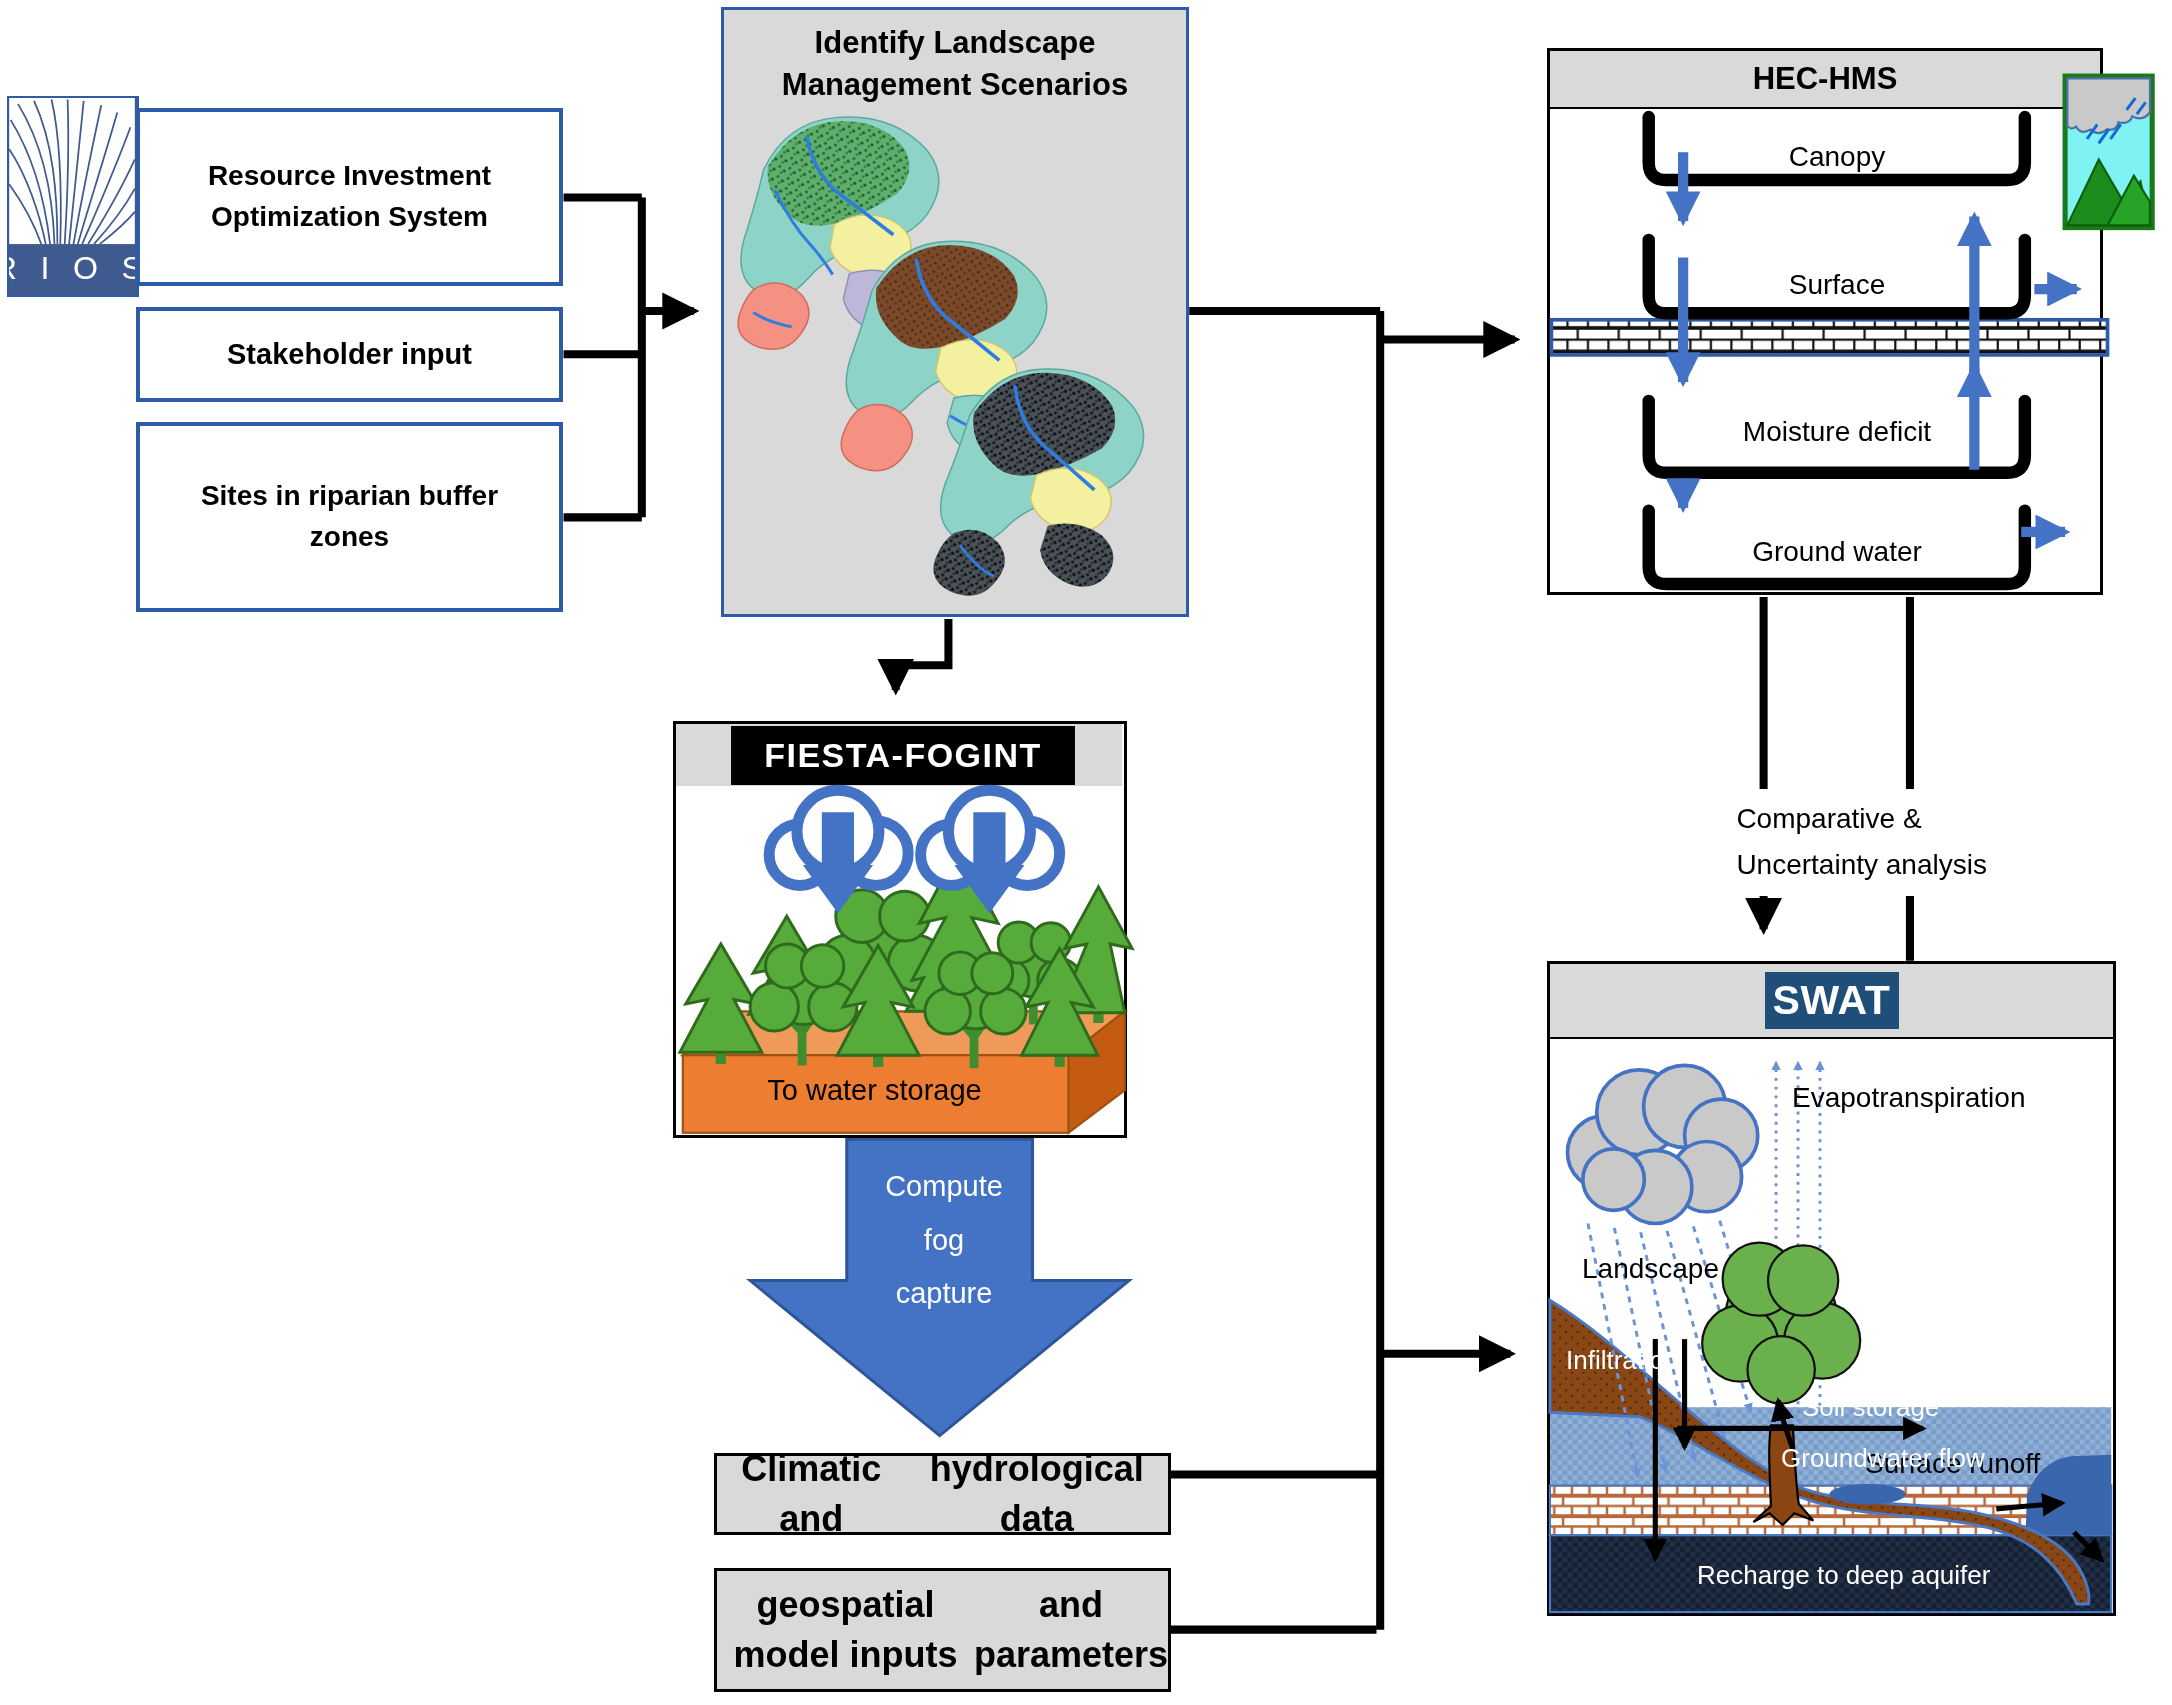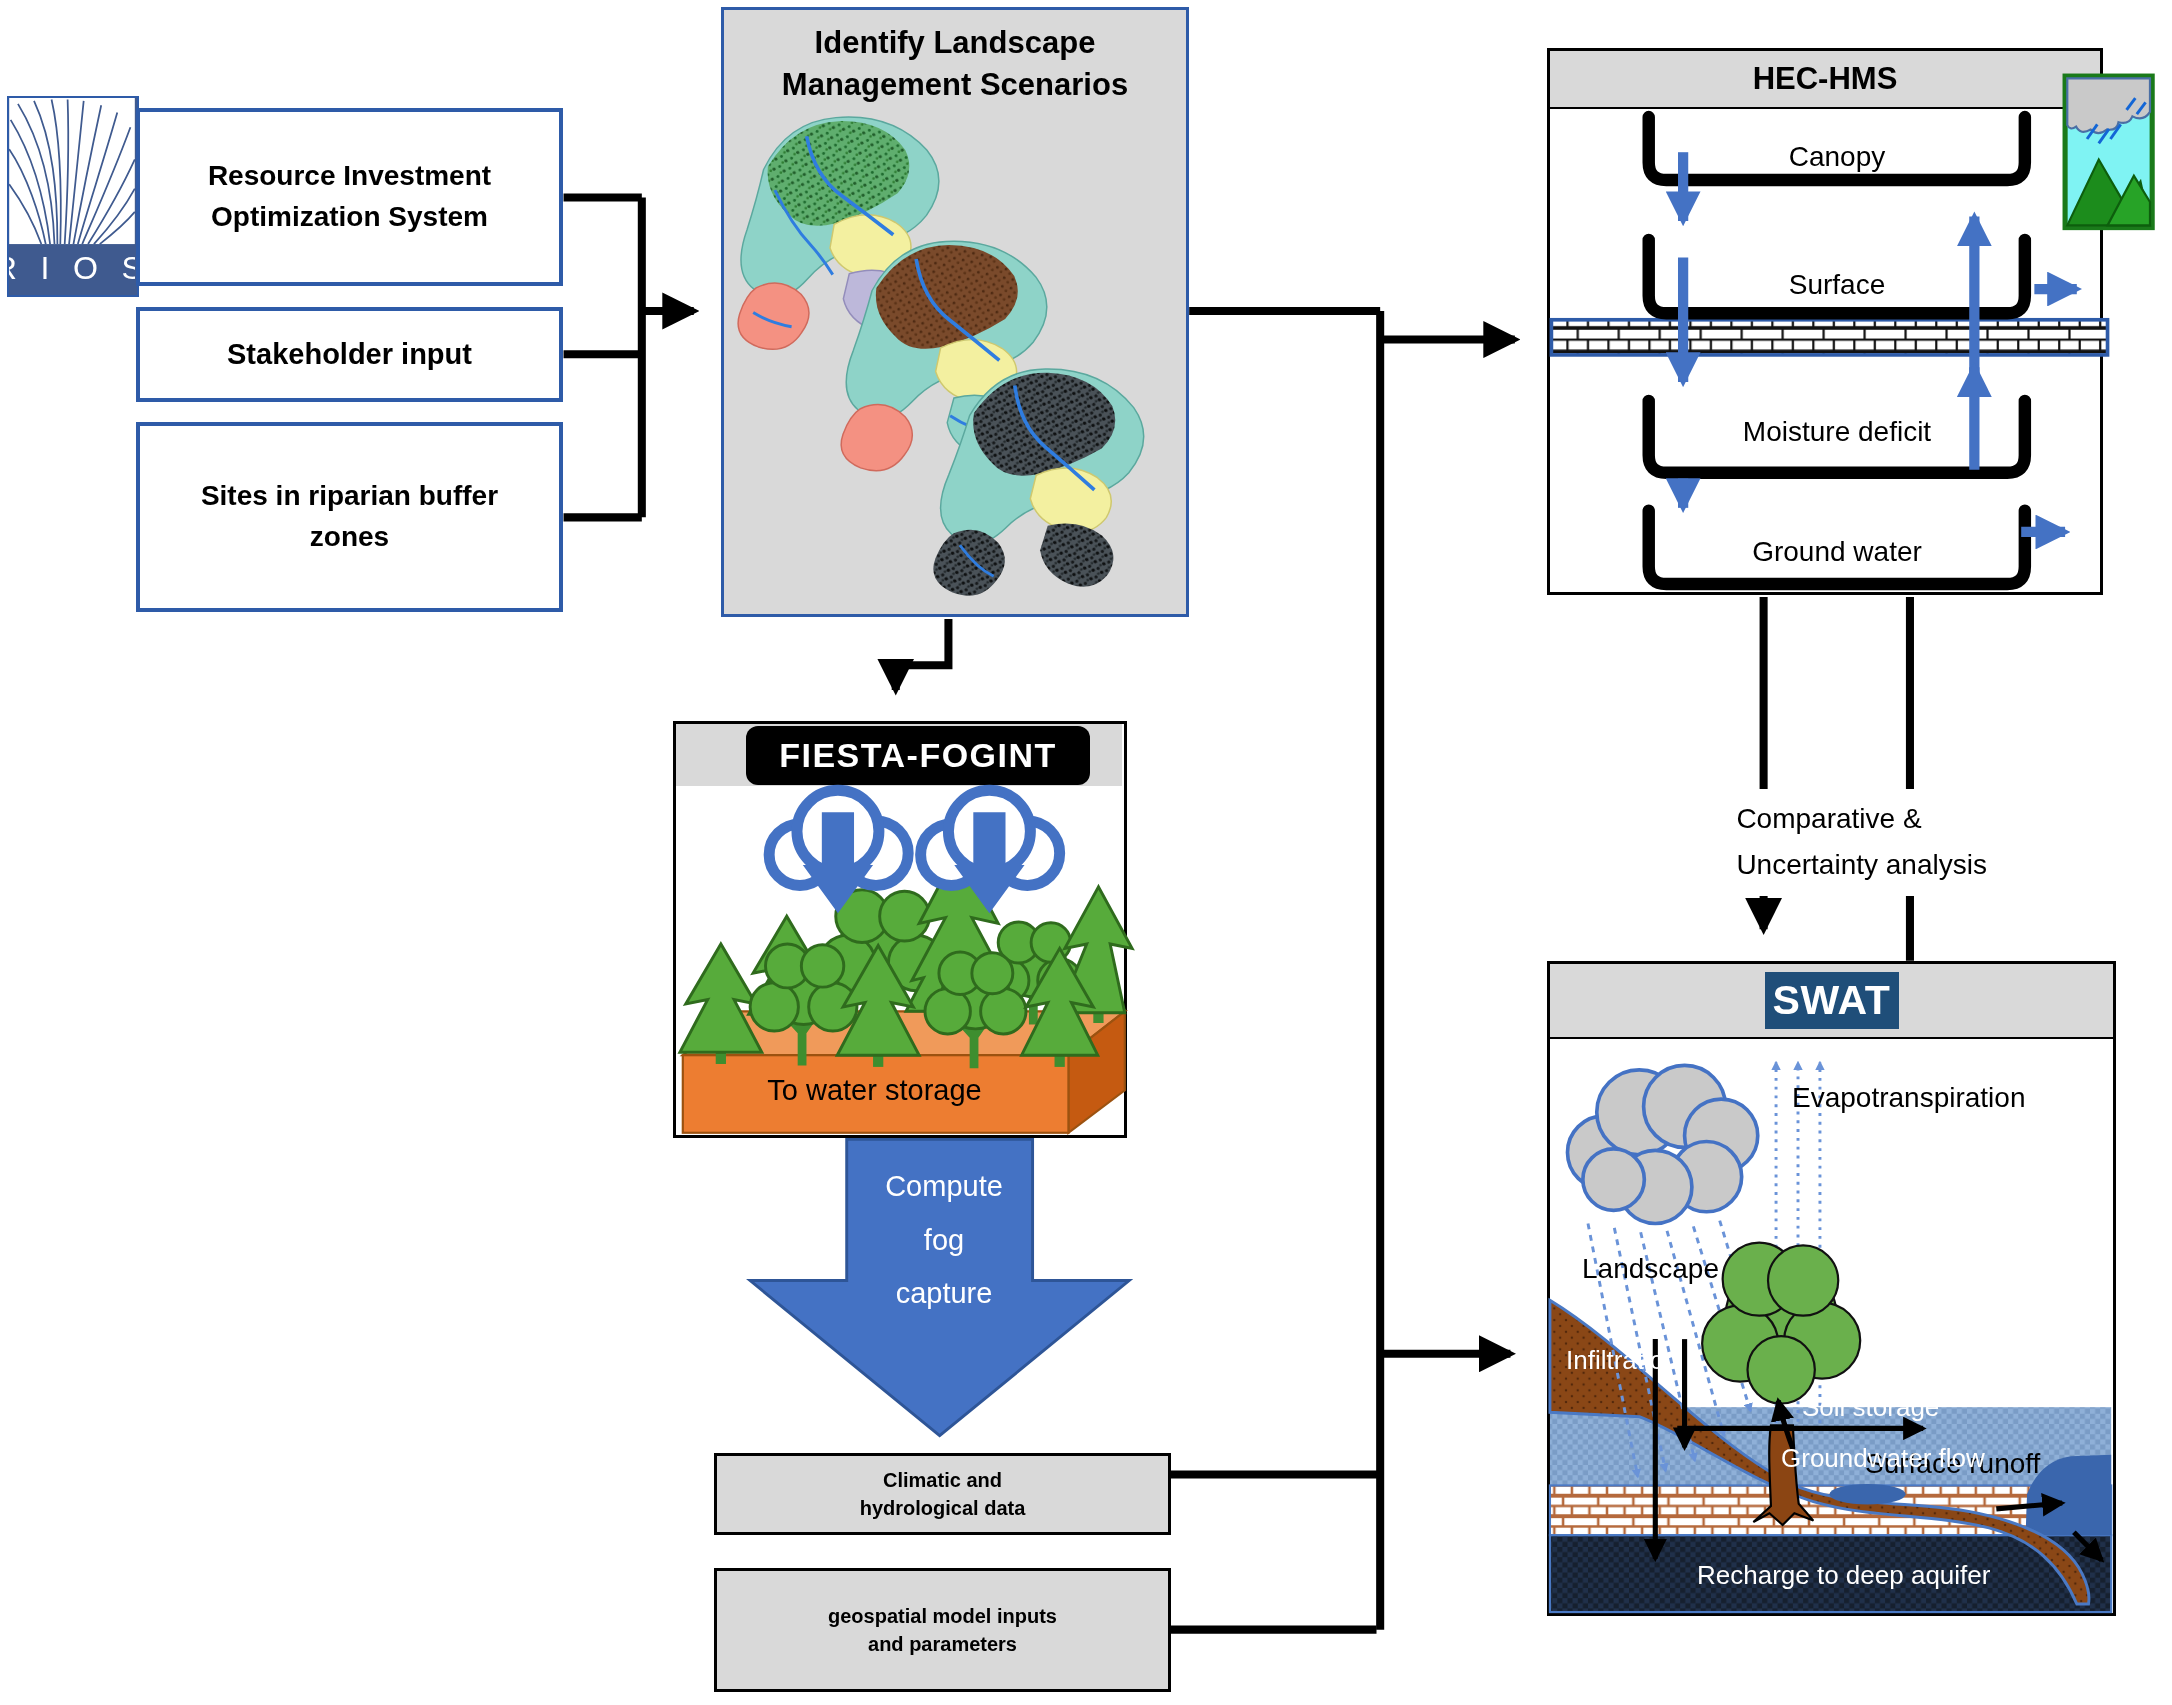--- a/index.html
+++ b/index.html
@@ -2,23 +2,23 @@
 <html style="font-size:11.7px"><head>
 <meta charset="utf-8">
 <style>
   html,body{margin:0;padding:0;background:#ffffff;}
   .canvas{position:relative;width:2172px;height:1705px;background:#ffffff;
           font-family:"Liberation Sans",sans-serif;overflow:hidden;}
   .abs{position:absolute;box-sizing:border-box;}
   .blue-box{background:#ffffff;border:4.4px solid #2E5BA8;display:flex;flex-direction:column;
             align-items:center;justify-content:center;text-align:center;
             font-weight:bold;color:#000;font-size:28px;line-height:1.45;}
-  .gray-box{background:#D9D9D9;border:3.7px solid #000;display:flex;flex-direction:column;
+  .gray-box{background:#D9D9D9;border:3.7px solid #000;display:flex;flex-direction:row;
             align-items:center;justify-content:center;text-align:center;
-            font-weight:bold;color:#000;font-size:20px;line-height:1.4;}
+            font-weight:bold;color:#000;font-size:36px;line-height:1.4;}
   .panel{background:#ffffff;border:3.7px solid #000;}
   .panel-gray-head{position:absolute;left:0;top:0;right:0;background:#D9D9D9;
                    border-bottom:2.9px solid #000;display:flex;align-items:center;justify-content:center;}
   .lbl{position:absolute;color:#000;font-size:28px;white-space:nowrap;}
   .lbl-w{position:absolute;color:#ffffff;font-size:26px;white-space:nowrap;}
   .center{display:flex;align-items:center;justify-content:center;text-align:center;}
   svg{display:block;}
   #art{position:absolute;left:0;top:0;pointer-events:none;}
 </style>
 </head>
@@ -58,21 +58,21 @@
   </div>
   <div class="abs blue-box" style="left:136px;top:422px;width:427px;height:190px;">
     <span>Sites in riparian buffer</span>
     <span>zones</span>
   </div>
 
   <div class="abs" style="left:721px;top:7.3px;width:468px;height:610px;background:#D9D9D9;border:3.7px solid #2E5BA8;"></div>
 
   <div class="abs panel" style="left:673px;top:721px;width:454px;height:417px;">
     <div class="abs" style="left:0;top:0;width:446px;height:62px;background:#D9D9D9;"></div>
-    <div class="abs center" style="left:70px;top:1.5px;width:344px;height:59px;background:#000;border-radius:12px;">
+    <div class="abs center" style="left:55px;top:1.5px;width:344px;height:59px;background:#000;border-radius:0;">
       <span style="color:#fff;font-weight:bold;font-size:34px;letter-spacing:1.5px;">FIESTA-FOGINT</span>
     </div>
   </div>
 
   <div class="abs panel" style="left:1547px;top:48px;width:556px;height:547px;">
     <div class="panel-gray-head" style="height:56px;">
       <span style="font-weight:bold;font-size:31px;">HEC-HMS</span>
     </div>
   </div>
 

